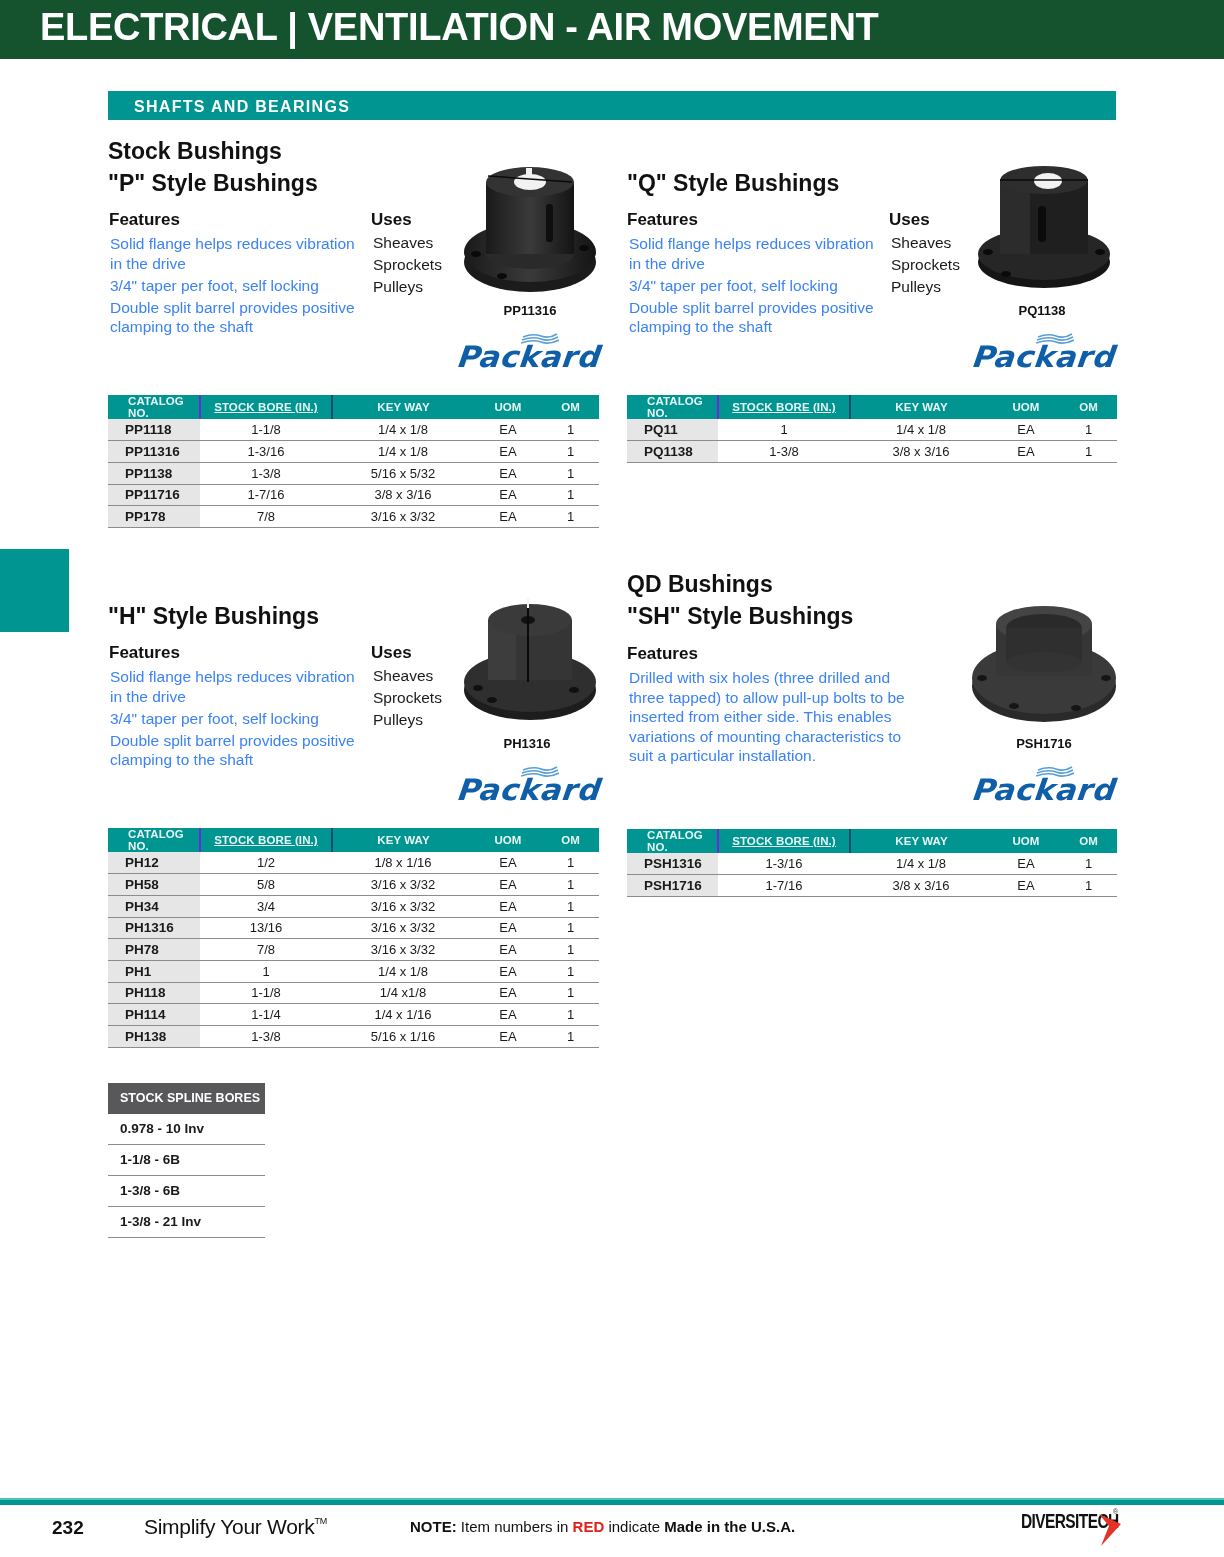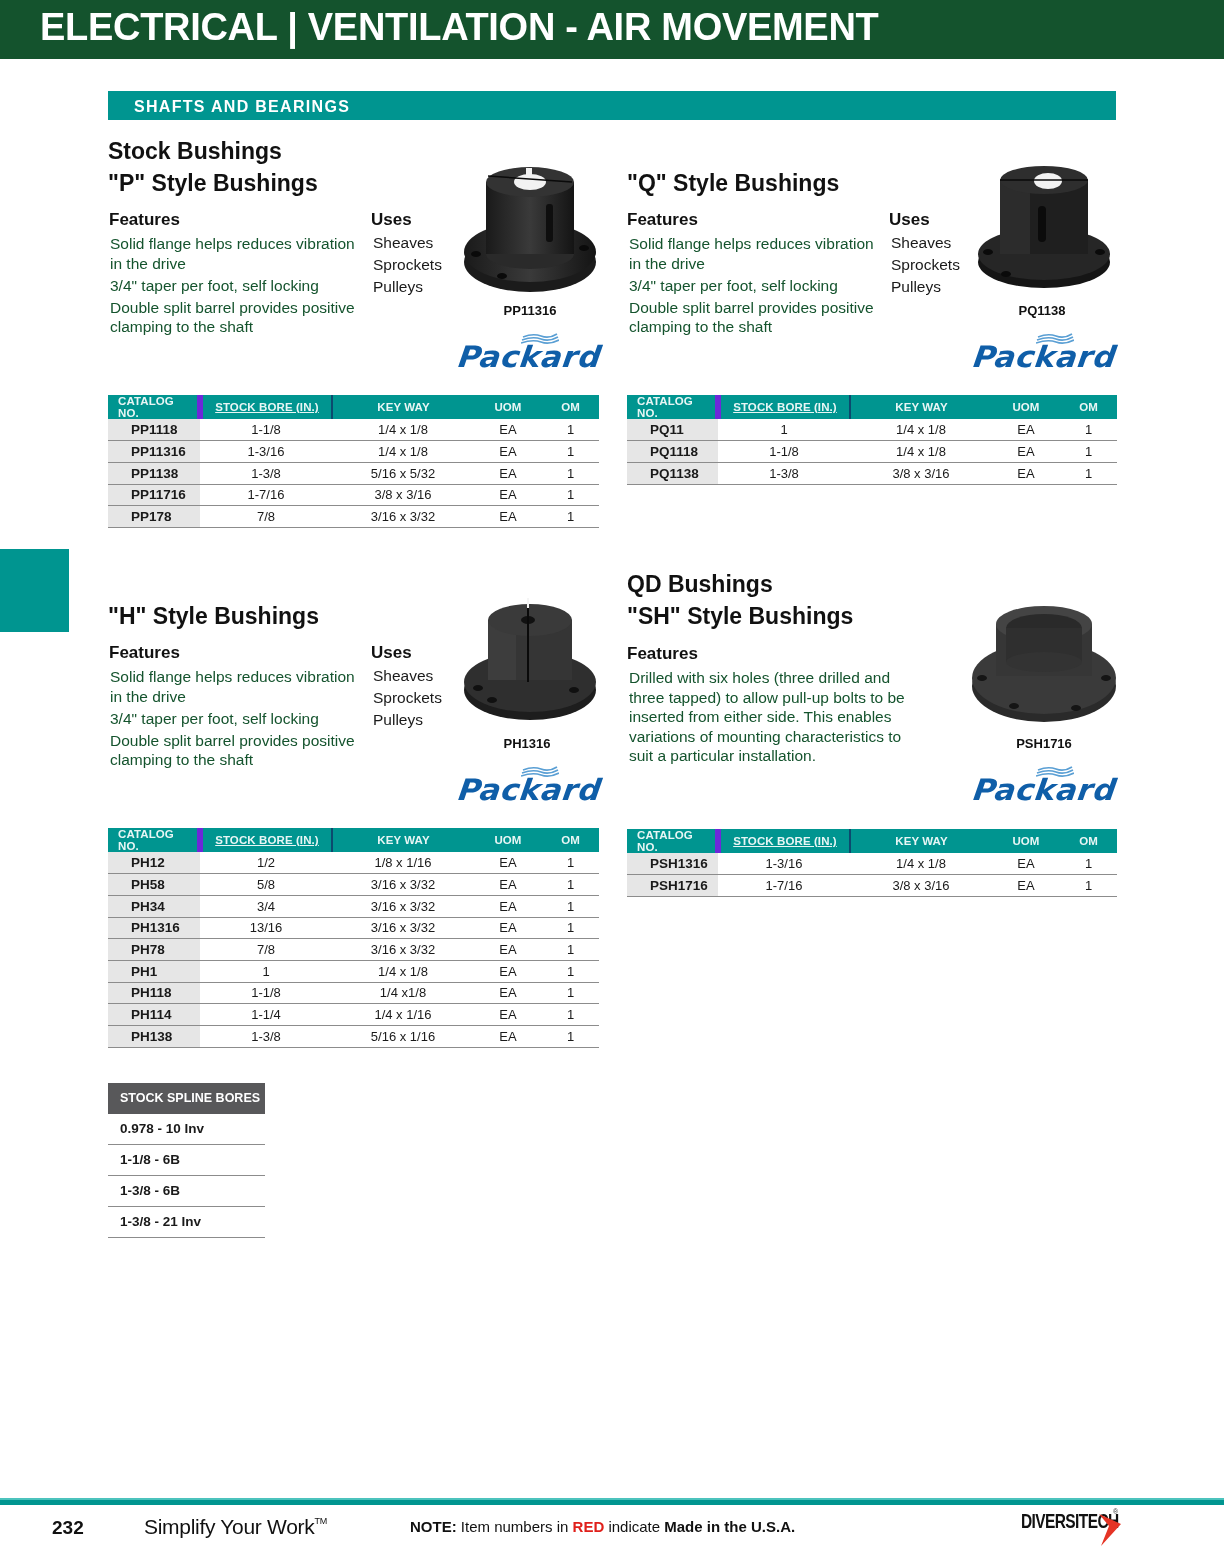--- a/index.html
+++ b/index.html
@@ -9,37 +9,37 @@
   .top-banner { position: absolute; left: 0; top: 0; width: 1224px; height: 59px; background: #14532d; }
   .top-banner .title { position: absolute; left: 40px; top: 6px; font-size: 38px; font-weight: bold; color: #fff; letter-spacing: -0.3px; white-space: nowrap; }
 
   .section-bar { position: absolute; left: 108px; top: 91px; width: 1008px; height: 29px; background: #009590; }
   .section-bar .label { position: absolute; left: 26px; top: 7px; font-size: 16px; font-weight: bold; color: #fff; letter-spacing: 1.3px; }
 
   .side-tab { position: absolute; left: 0; top: 549px; width: 69px; height: 83px; background: #009590; }
   .h-super { position: absolute; font-size: 23px; font-weight: bold; color: #111; white-space: nowrap; }
   .h-title { position: absolute; font-size: 23px; font-weight: bold; color: #111; white-space: nowrap; }
   .sub-h { position: absolute; font-size: 17px; font-weight: bold; color: #111; }
-  .feat-list { position: absolute; font-size: 15.5px; color: #14532d; line-height: 19.5px; }
+  .feat-list { position: absolute; font-size: 15.5px; color: #3b82f6; line-height: 19.5px; }
   .feat-list .item { margin-bottom: 2.5px; }
   .uses-list { position: absolute; font-size: 15.5px; color: #1a1a1a; line-height: 22px; }
   .img-caption { position: absolute; font-size: 13px; font-weight: bold; color: #111; text-align: center; width: 120px; }
 
   .product-img { position: absolute; }
 
   .packard { position: absolute; width: 140px; height: 44px; }
   .packard .wave { position: absolute; left: 62px; top: 0px; width: 38px; height: 12px; }
   .packard .word { position: absolute; left: 0; top: 6px; font-size: 31px; font-weight: bold; font-style: italic; color: #0f5ea8; letter-spacing: 0.5px; font-family: "DejaVu Sans", sans-serif; transform: skewX(-8deg) scaleY(0.95); }
 
   table.cat { position: absolute; border-collapse: collapse; font-size: 13px; }
   table.cat th { background: #009590; color: #e8f6f5; font-weight: bold; font-size: 11.5px; height: 19px; text-align: center; padding: 0; letter-spacing: 0.1px; }
-  table.cat th.c0 { text-align: left; padding-left: 10px; border-right: 6px solid #6d28d9; }
+  table.cat th.c0 { text-align: left; padding-left: 20px; border-right: 2px solid #6d28d9; }
   table.cat th.c1 { border-right: 2px solid #0c4a6e; text-decoration: underline; }
   table.cat td { height: 21.7px; text-align: center; border-bottom: 1px solid #8c8c8c; color: #1a1a1a; padding: 0; }
-  table.cat td.c0 { text-align: left; padding-left: 23px; font-weight: bold; background: #e6e6e6; font-size: 13.5px; margin-left: 32px; }
+  table.cat td.c0 { text-align: left; padding-left: 17px; font-weight: bold; background: #e6e6e6; font-size: 13.5px; margin-left: 32px; }
 
   .spline { position: absolute; left: 108px; top: 1083px; width: 157px; }
   .spline .head { height: 31px; background: #58585a; color: #fff; font-size: 12.5px; font-weight: bold; line-height: 31px; padding-left: 12px; }
   .spline .row { height: 31px; line-height: 30px; font-size: 13.5px; font-weight: bold; padding-left: 12px; border-bottom: 1px solid #8c8c8c; color: #1a1a1a; }
 
   .footer-rule { position: absolute; left: 0; top: 1498px; width: 1224px; height: 7px; background: #009590; border-top: 2px solid #4cc3bd; }
   .footer-page { position: absolute; left: 52px; top: 1517px; font-size: 19px; font-weight: bold; color: #111; }
   .footer-slogan { position: absolute; left: 144px; top: 1515px; font-size: 21px; color: #111; letter-spacing: -0.3px; }
   .footer-slogan sup { font-size: 9px; vertical-align: 10px; }
   .footer-note { position: absolute; left: 410px; top: 1518px; font-size: 15px; color: #111; white-space: nowrap; }
@@ -219,27 +219,20 @@
     </thead>
   <tbody>
     <tr>
         <td class="c0">PQ11</td>
         <td>1</td>
         <td>1/4 x 1/8</td>
         <td>EA</td>
         <td>1</td>
       </tr>
     <tr>
-        <td class="c0">PQ1118</td>
-        <td>1-1/8</td>
-        <td>1/4 x 1/8</td>
-        <td>EA</td>
-        <td>1</td>
-      </tr>
-    <tr>
         <td class="c0">PQ1138</td>
         <td>1-3/8</td>
         <td>3/8 x 3/16</td>
         <td>EA</td>
         <td>1</td>
       </tr>
   </tbody>
 </table>
 
 <div class="h-title" style="left:108px; top:603px;">"H" Style Bushings</div>

